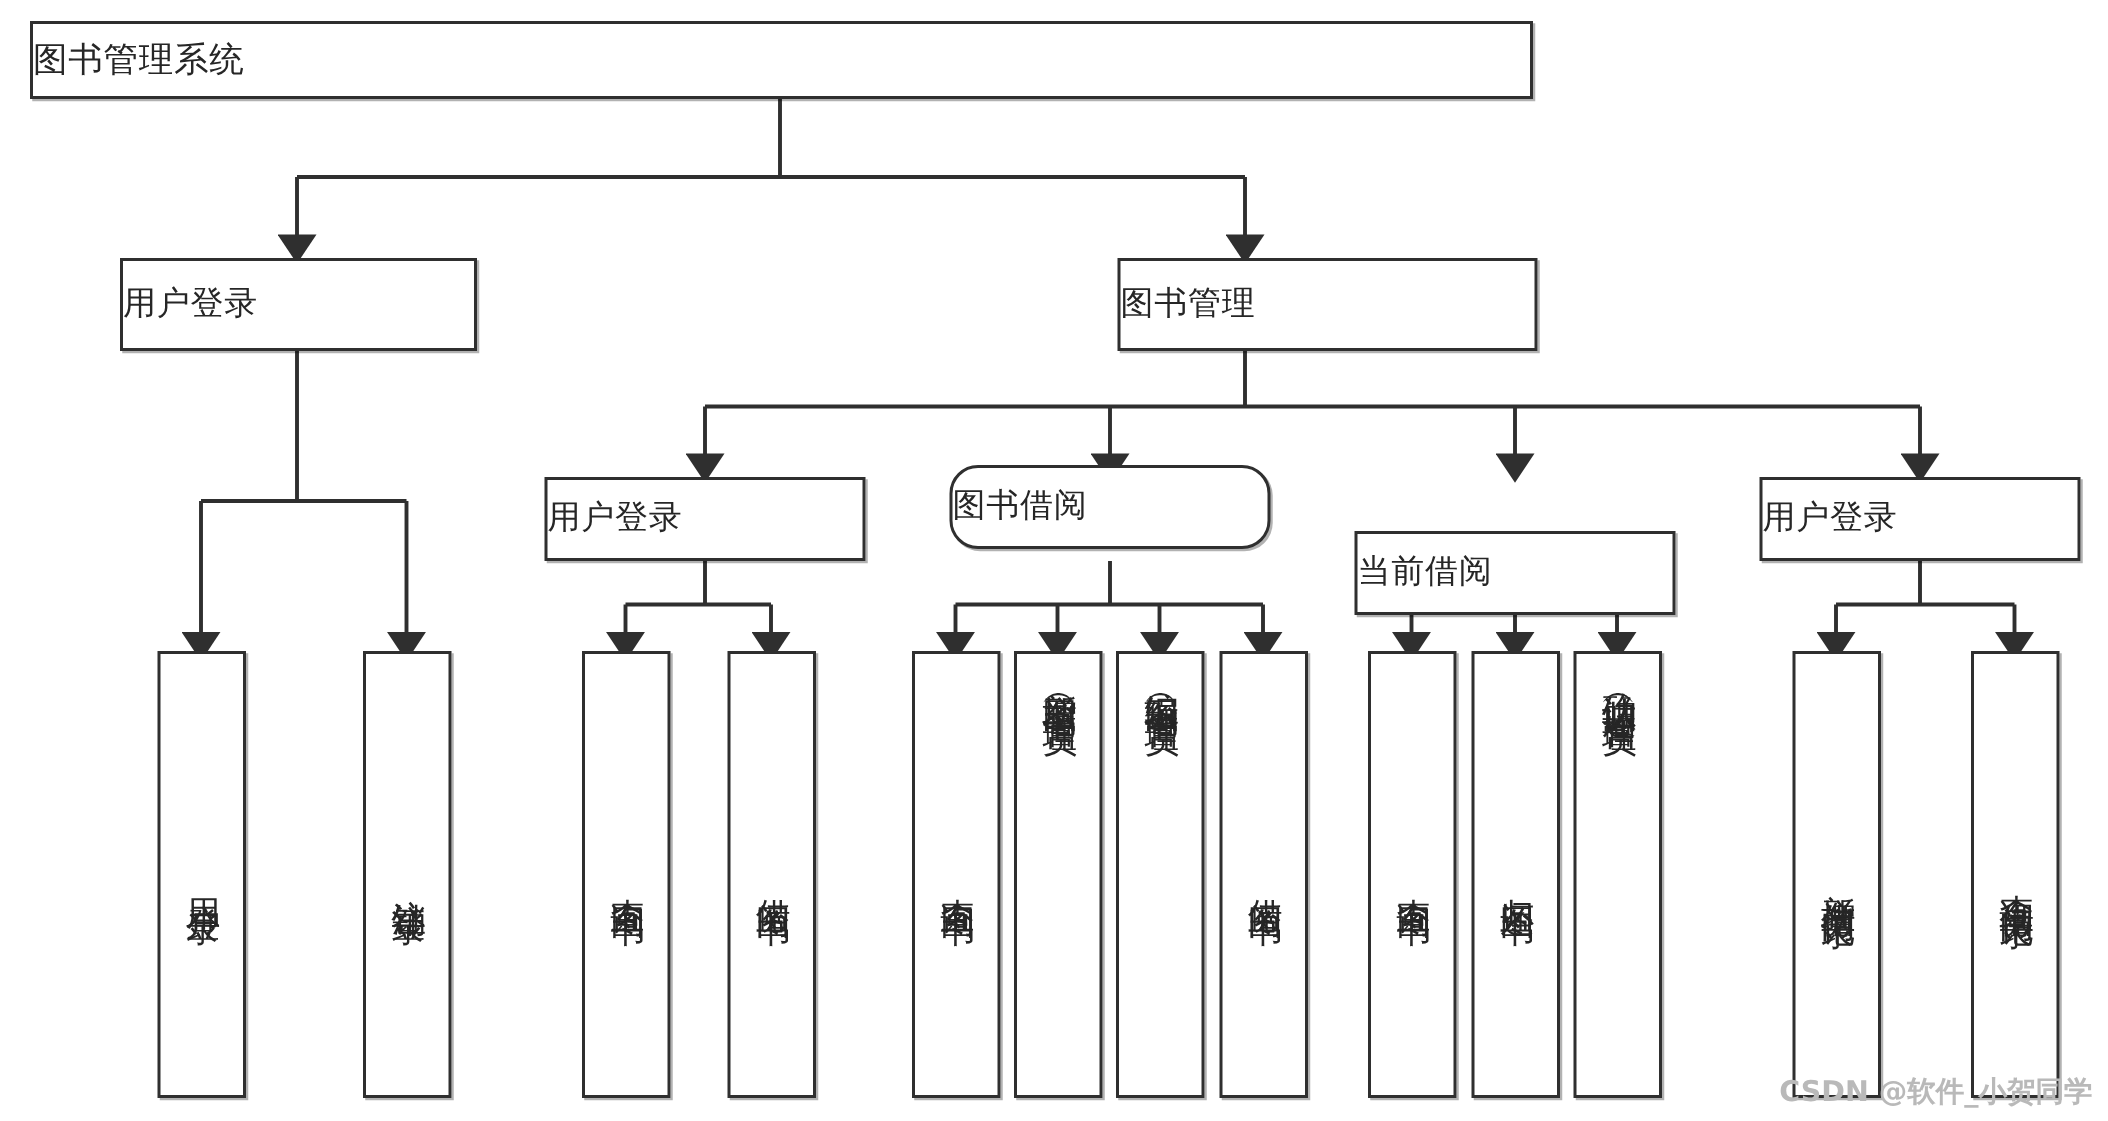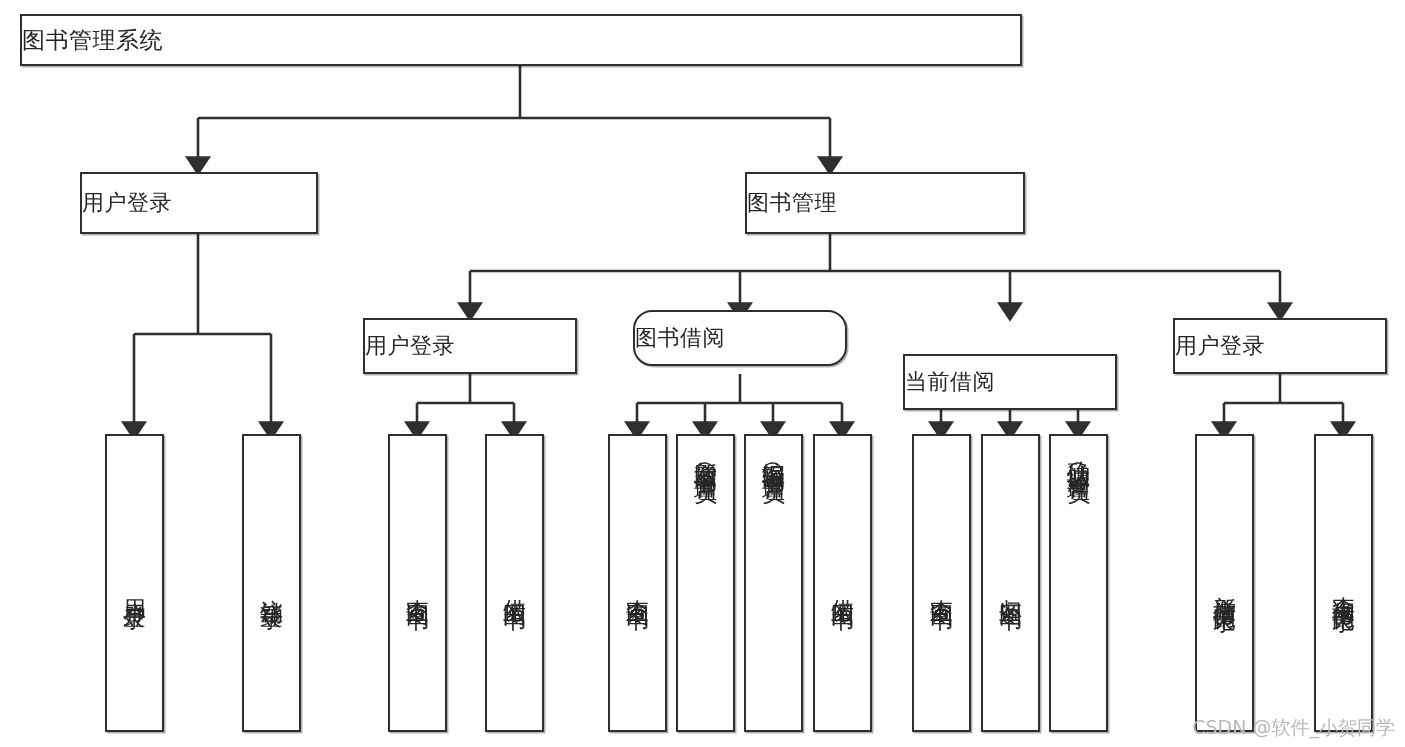--- a/index.html
+++ b/index.html
@@ -71,20 +71,21 @@
   }
   .watermark {
     position: absolute;
     right: 10px;
     bottom: 6px;
     font-size: 19px;
     color: #b9b9b9;
     font-family: "DejaVu Sans", "Liberation Sans", sans-serif;
     white-space: nowrap;
     pointer-events: none;
+    font-weight: bold;
   }
 </style>
 </head>
 <body>
 
 <div id="diagram-root">
 
   <svg id="diagram-svg" viewBox="0 0 1405 747">
     <defs>
       <marker id="arrowhead" markerWidth="9" markerHeight="10" refX="2.2" refY="5" orient="auto" markerUnits="strokeWidth">

